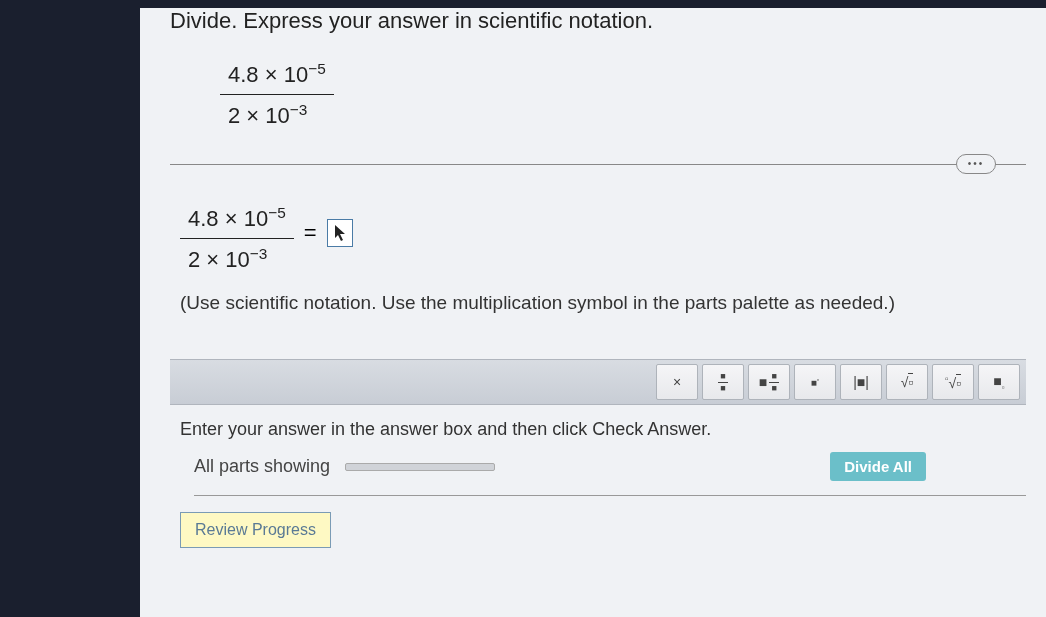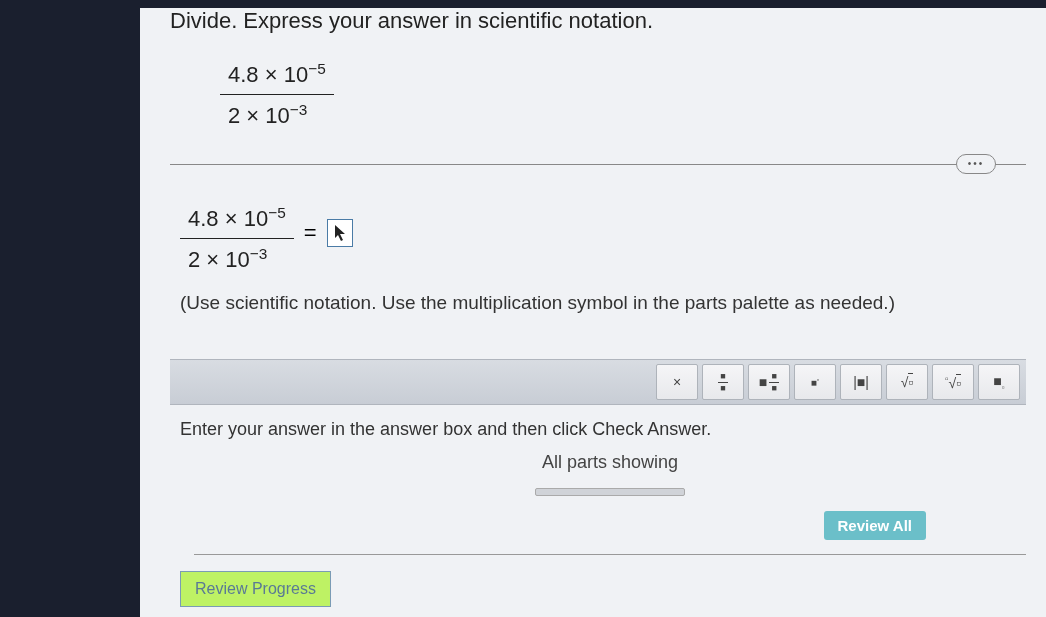--- a/index.html
+++ b/index.html
@@ -120,42 +120,41 @@
     color: #333;
     margin: 14px 0 12px 10px;
   }
   .status-row {
     display: flex;
     align-items: center;
     gap: 15px;
     margin: 10px 0 0 24px;
     padding-bottom: 14px;
     border-bottom: 1px solid #999;
-    flex-direction: column;
   }
   .status-text { font-size: 18px; color: #444; }
   .progress-track {
     width: 150px; height: 8px; background: #d0d3d8; border:1px solid #aaa; border-radius:2px;
   }
   .clear-btn {
     margin-left: auto;
     margin-right: 100px;
     background: #6bbfc9;
     color: #fff;
     border: none;
     padding: 6px 14px;
     font-size: 15px;
     border-radius: 3px;
     cursor: pointer;
     font-weight: bold;
   }
   .review-btn {
     margin: 16px 0 0 10px;
     border: 1px solid #7a9bb5;
-    background: #bef264;
+    background: #fef9c3;
     color: #5a7a95;
     padding: 8px 14px;
     font-size: 16px;
     cursor: pointer;
   }
 </style>
 </head>
 <body>
 
 <div class="page">
@@ -230,18 +229,18 @@
     <div class="pal-btn">
       <span><span>■</span><sub style="font-size:8px;">▫</sub></span>
     </div>
   </div>
 
   <div class="instr">Enter your answer in the answer box and then click Check Answer.</div>
 
   <div class="status-row">
     <span class="status-text">All parts showing</span>
     <div class="progress-track"></div>
-    <button class="clear-btn">Review All</button>
+    <button class="clear-btn">Divide All</button>
   </div>
 
   <button class="review-btn">Review Progress</button>
 
 </div>
 
 </body></html>

